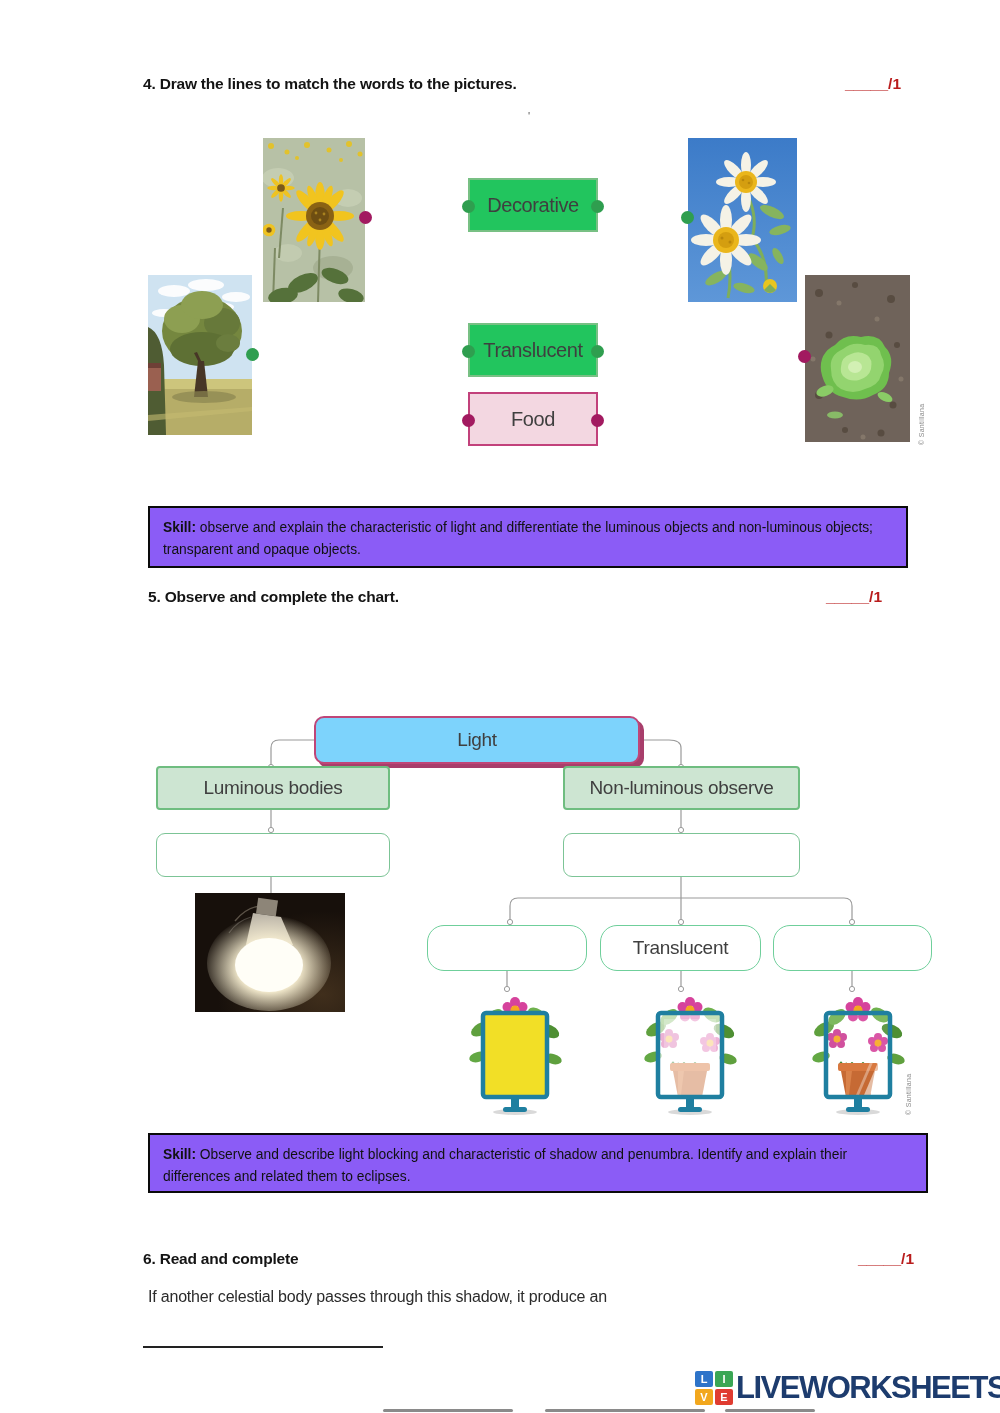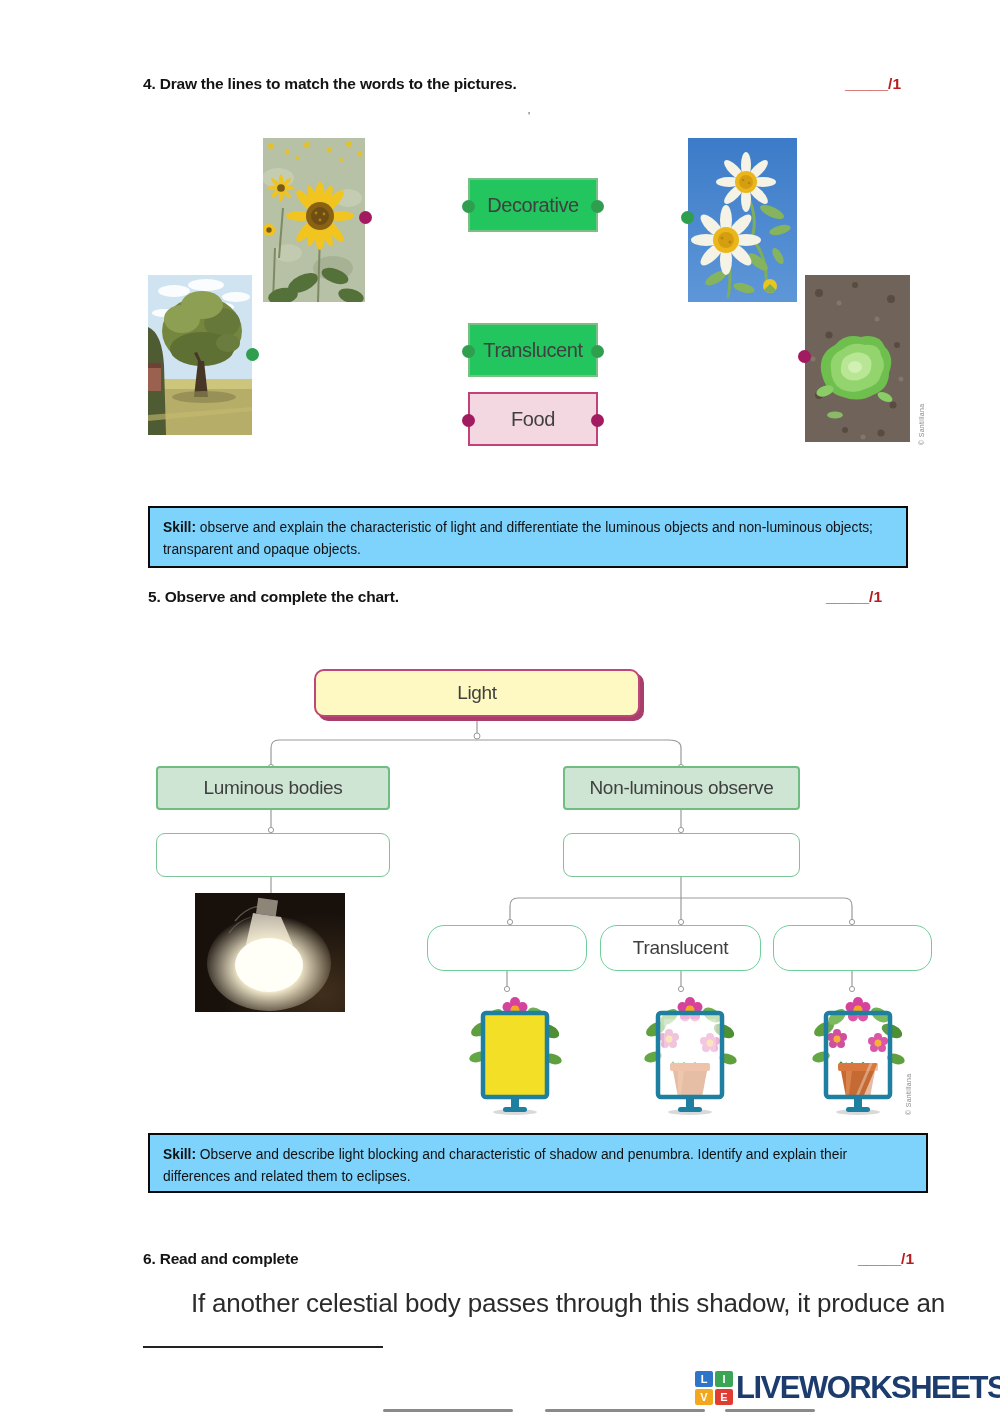--- a/index.html
+++ b/index.html
@@ -12,33 +12,33 @@
   
   .matchbox{width:130px;height:54px;display:flex;align-items:center;justify-content:center;
             font-size:20px;color:#3f3f3f;letter-spacing:-0.4px;border:2px solid;box-sizing:border-box;}
   .mb-green{background:#22c55e;border-color:#78c084;}
   .mb-pink{background:#f3d7e1;border-color:#c2417b;}
   .dot{width:13px;height:13px;border-radius:50%;position:absolute;}
   .dot-green{background:#2f9e4f;}
   .dot-magenta{background:#a21a60;}
   .photo{position:absolute;display:block;}
   
-  .skillbox{border:2px solid #0a0a0a;background:#7dd3fc;box-sizing:border-box;
+  .skillbox{border:2px solid #0a0a0a;background:#8b5cf6;box-sizing:border-box;
             padding:9px 13px;font-size:13.8px;line-height:1.6;color:#111;}
   .skillbox b{font-weight:bold;}
   
   .cbox{box-sizing:border-box;display:flex;align-items:center;justify-content:center;
         font-size:19px;color:#3f3f3f;letter-spacing:-0.3px;}
-  .cbox-root{background:#fef9c3;border:2.5px solid #bf4678;border-radius:10px;
-             box-shadow:4px 4px 0 #a83e6b;}
+  .cbox-root{background:#7dd3fc;border:2.5px solid #bf4678;border-radius:10px;
+             box-shadow:4px 4px 0 #a83e6b;margin-top:47px;}
   .cbox-green{background:#cde5d2;border:2px solid #6fbd80;border-radius:4px;}
   .cbox-empty{background:#ffffff;border:1.6px solid #7cc496;border-radius:9px;}
   .cbox-row{background:#ffffff;border:1.6px solid #6fcf9b;border-radius:17px;}
   
-  .sentence{font-size:26px;color:#2b2b2b;letter-spacing:-0.2px;margin-left:43px;}
+  .sentence{font-size:16px;color:#2b2b2b;letter-spacing:-0.2px;}
   .blankline{border-bottom:2px solid #222;}
   
   .logo{display:flex;align-items:center;gap:3px;}
   .logo-grid{display:grid;grid-template-columns:18px 18px;grid-template-rows:16px 16px;gap:2px;}
   .logo-tile{display:flex;align-items:center;justify-content:center;color:#fff;
              font-size:11px;font-weight:bold;border-radius:2px;}
   .logo-text{font-size:31px;font-weight:800;color:#1d3c6e;letter-spacing:-1.5px;}
   .copyright{font-size:7px;color:#8a8a8a;transform:rotate(-90deg);transform-origin:left top;
              white-space:nowrap;letter-spacing:.3px;}
   .artifact{background:#2a2a2a;opacity:.55;border-radius:2px;}

